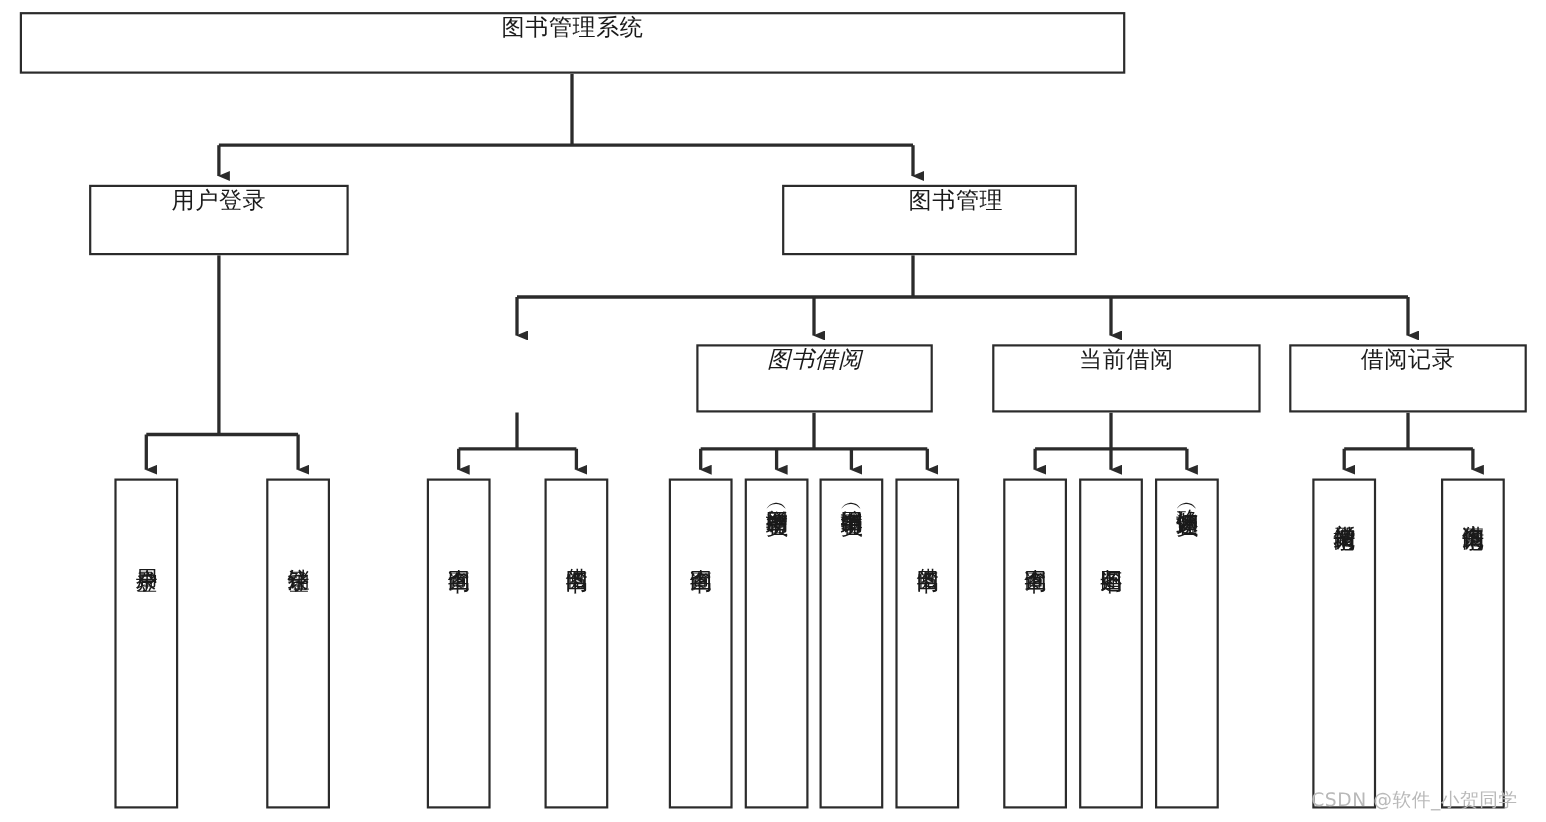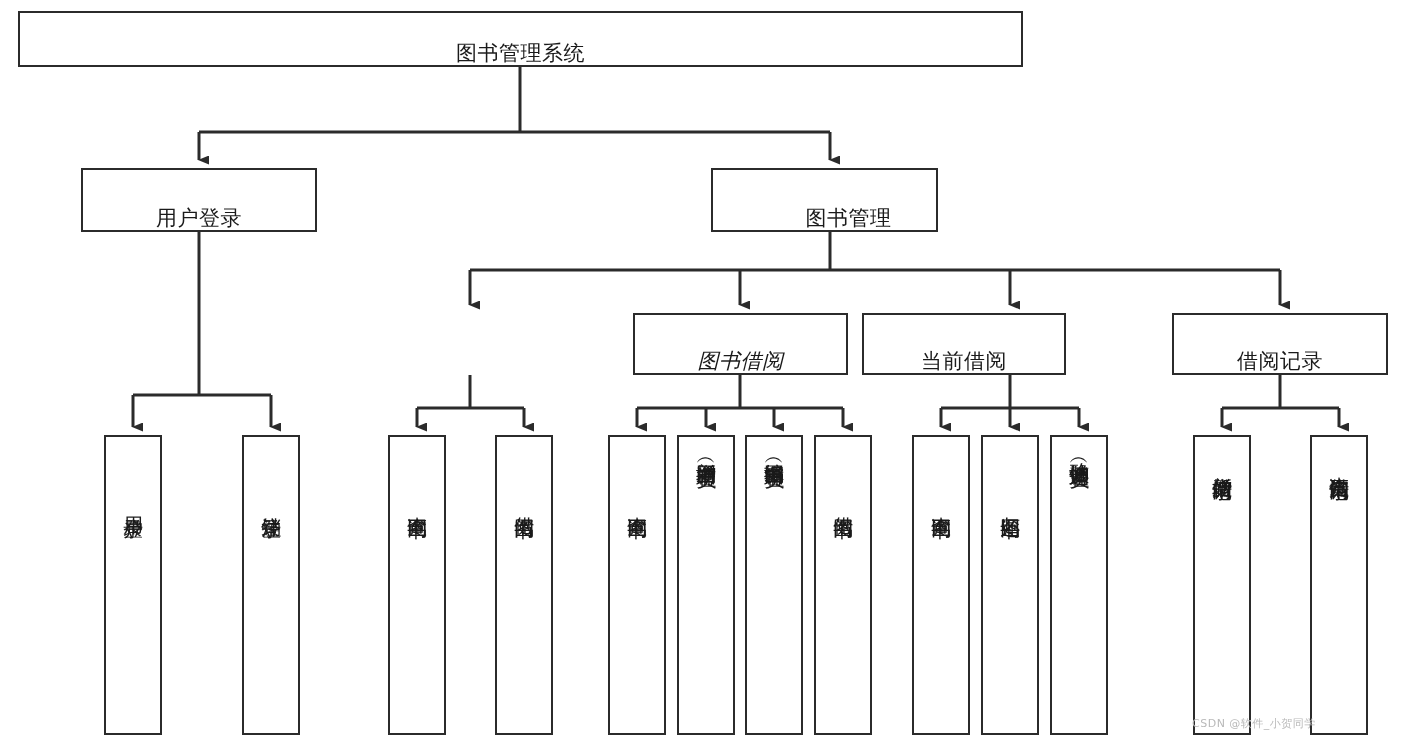--- a/index.html
+++ b/index.html
@@ -25,21 +25,21 @@
     width: 1405px;
     height: 747px;
     pointer-events: none;
   }
   .node {
     position: absolute;
     box-sizing: border-box;
     border: 2px solid #2b2b2b;
     background: #ffffff;
     display: flex;
-    align-items: flex-end;
+    align-items: flex-start;
     justify-content: center;
     color: #1a1a1a;
   }
   .node.level-0 {
     border-width: 2px;
   }
   .node-label {
     font-size: 21px;
     line-height: 1.15;
     letter-spacing: 0.5px;
@@ -64,21 +64,21 @@
     margin-top: 56px;
   }
   .node.leaf.medium .node-label {
     margin-top: 16px;
   }
   .node.leaf.tall .node-label {
     margin-top: 2px;
   }
   #watermark {
     position: absolute;
-    font-size: 11px;
+    font-size: 17px;
     color: #b9b9b9;
     white-space: nowrap;
     letter-spacing: 0.5px;
     user-select: none;
   }
 </style>
 </head>
 <body>
 
 <div id="diagram-root">
@@ -136,28 +136,28 @@
     </g>
   </svg>
 
   <div class="node level-0" style="left:18px; top:11px; width:1005px; height:56px;">
     <span class="node-label">图书管理系统</span>
   </div>
 
   <div class="node level-1" style="left:81px; top:168px; width:236px; height:64px;">
     <span class="node-label">用户登录</span>
   </div>
-  <div class="node level-1" style="left:711px; top:168px; width:227px; height:64px;padding-left:48px;">
+  <div class="node level-1" style="left:711px; top:168px; width:268px; height:64px;padding-left:48px;">
     <span class="node-label">图书管理</span>
   </div>
 
   <div class="node level-2" style="left:633px; top:313px; width:215px; height:62px;font-style:italic;">
     <span class="node-label">图书借阅</span>
   </div>
-  <div class="node level-2" style="left:862px; top:313px; width:204px; height:62px;">
+  <div class="node level-2" style="left:902px; top:313px; width:244px; height:62px;">
     <span class="node-label">当前借阅</span>
   </div>
   <div class="node level-2" style="left:1172px; top:313px; width:216px; height:62px;">
     <span class="node-label">借阅记录</span>
   </div>
 
   <div class="node leaf short" style="left:104px; top:435px; width:58px; height:300px;">
     <span class="node-label">用户登录</span>
   </div>
   <div class="node leaf short" style="left:242px; top:435px; width:58px; height:300px;">

